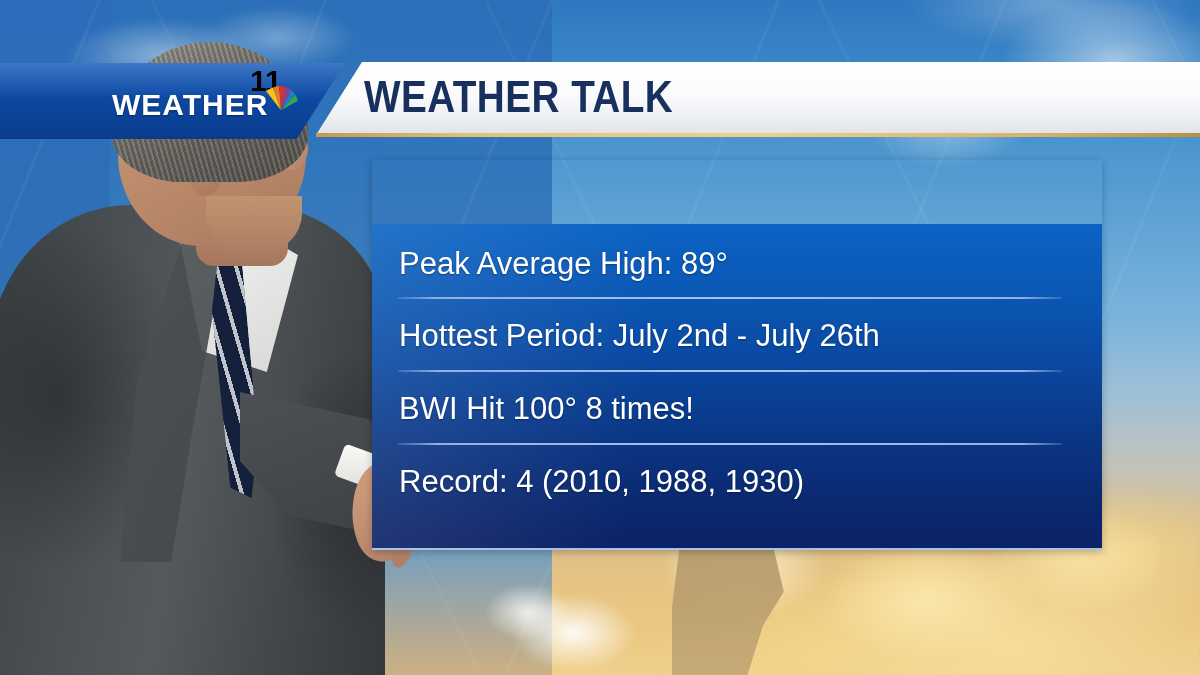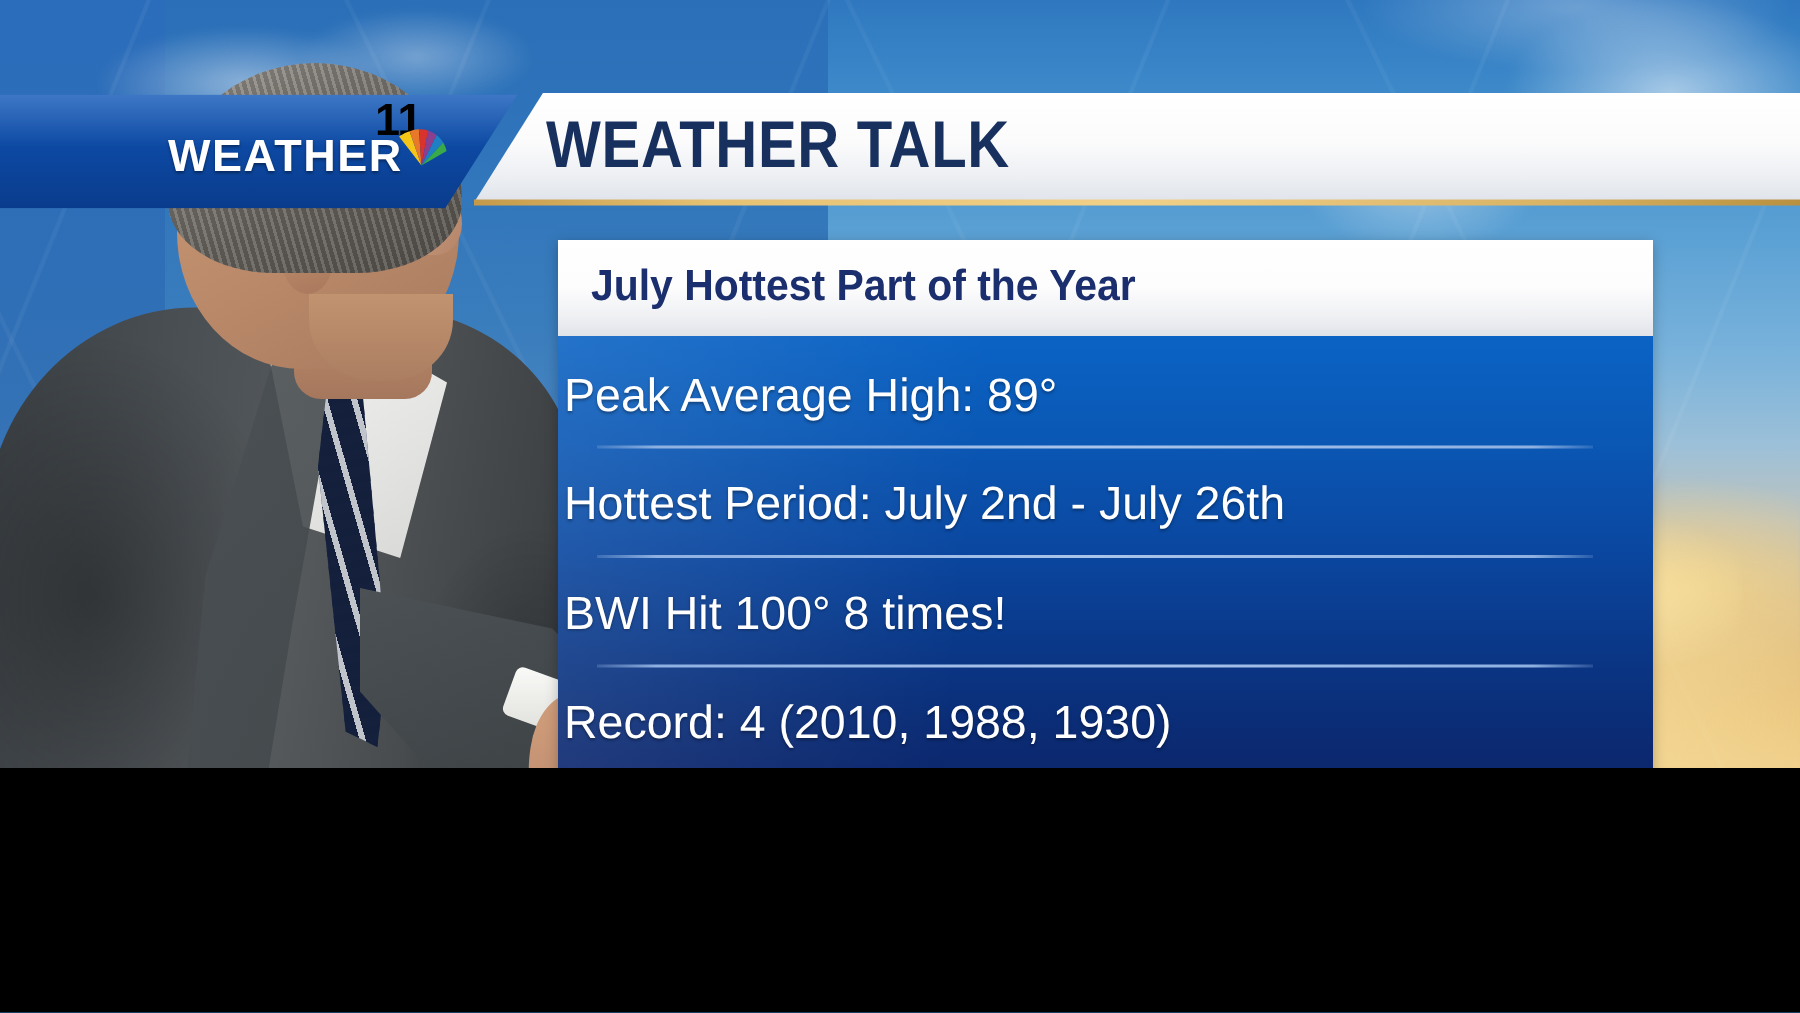--- a/index.html
+++ b/index.html
@@ -5,21 +5,21 @@
   * { margin:0; padding:0; box-sizing:border-box; }
   html,body{ background:#000; }
   body{
     font-family:"Liberation Sans", sans-serif;
     -webkit-font-smoothing:antialiased;
   }
 
   
   .stage{
     position:relative;
-    width:1200px; height:512px;
+    width:1200px; height:675px;
     overflow:hidden;
     background:#2f7fc4;
   }
 
   
   .sky-base{
     position:absolute; inset:0;
     background:
       linear-gradient(180deg,
         #2f78c0 0%,
@@ -295,21 +295,21 @@
       #0d2166 100%);
     border-bottom:2px solid rgba(220,230,245,.75);
   }
   .panel-body-sheen{
     position:absolute; inset:0;
     background:linear-gradient(96deg, rgba(255,255,255,.10) 0%, rgba(255,255,255,0) 38%);
   }
   .rows{ position:absolute; left:0; top:0; width:100%; height:100%; }
   .row{ position:absolute; left:0; width:100%; }
   .row .txt{
-    position:absolute; left:4px;
+    position:absolute; left:27px;
     color:#ffffff;
     font-size:31px;
     font-family:"Liberation Sans", sans-serif;
     white-space:nowrap;
     text-shadow:0 1px 2px rgba(0,0,0,.35);
   }
   .divider{
     position:absolute; left:26px; width:664px; height:2px;
     background:linear-gradient(90deg, rgba(150,180,225,.25) 0%, #8fb1e2 6%, #a9c4ea 50%, #8fb1e2 94%, rgba(150,180,225,.2) 100%);
   }
@@ -363,23 +363,20 @@
       <path d="M0,0 L23,-46 A42,42 0 0 1 33,-35 Z" fill="#1f7fc4"></path>
       <path d="M0,0 L33,-35 A42,42 0 0 1 38,-22 Z" fill="#3aa94a"></path>
     </g>
   </svg>
 
   <div class="header"></div>
   <div class="header-gold"></div>
   <div class="header-title">WEATHER TALK</div>
 
   <div class="panel">
-    <div class="panel-title">
-      <span>July Hottest Part of the Year</span>
-    </div>
     <div class="panel-body">
       <div class="panel-body-sheen"></div>
       <div class="rows">
 
         <div class="row" style="top:0px;">
           <div class="txt" style="top:22px;">Peak Average High:  89°</div>
         </div>
         <div class="divider" style="top:73px;"></div>
 
         <div class="row" style="top:72px;">

